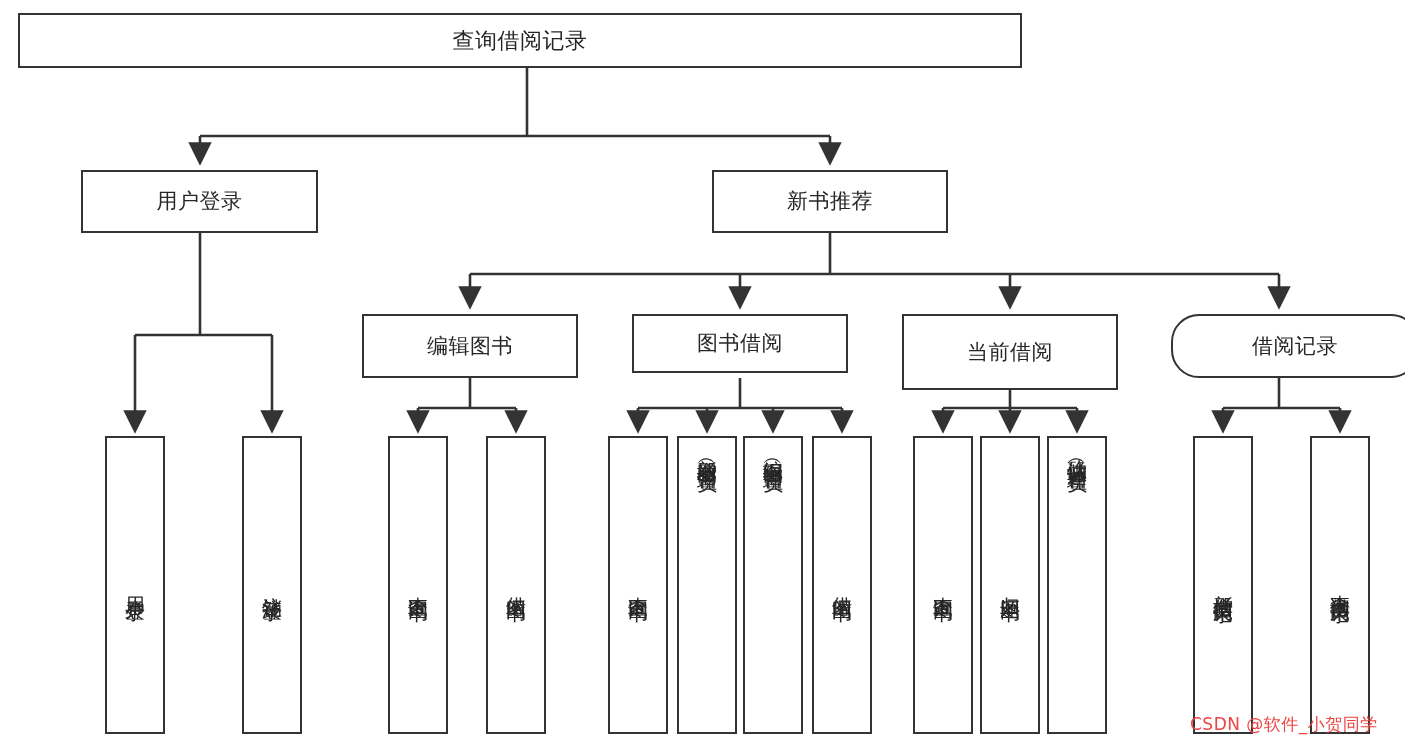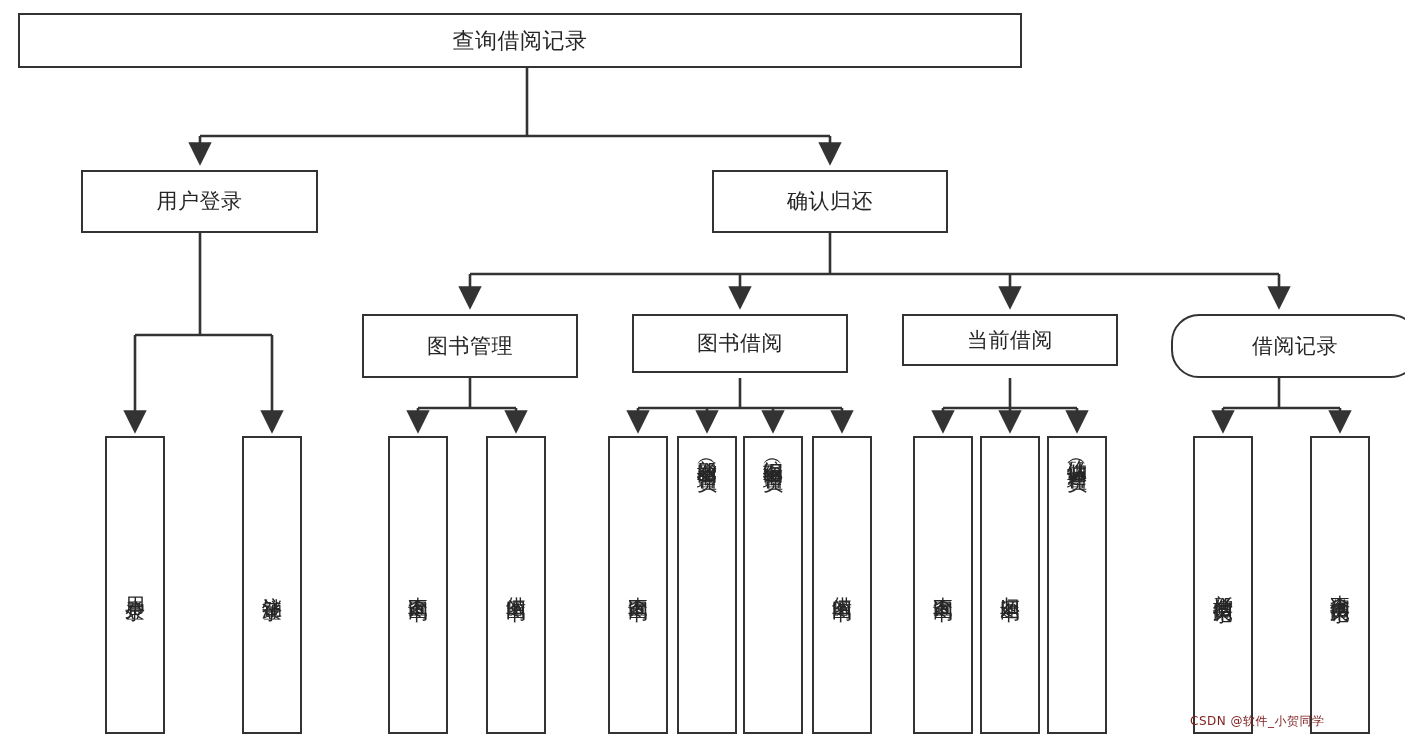--- a/index.html
+++ b/index.html
@@ -54,22 +54,22 @@
     writing-mode: vertical-rl;
     text-orientation: upright;
     font-size: 20px;
     line-height: 1.35;
     letter-spacing: 2px;
     white-space: normal;
     max-height: 100%;
   }
   .watermark {
     position: absolute;
-    font-size: 12px;
-    color: #7f1d1d;
+    font-size: 17px;
+    color: #ef4444;
     white-space: nowrap;
     letter-spacing: 0.5px;
   }
 </style>
 </head>
 <body>
 
 <div id="canvas">
 
   <svg class="wires" viewBox="0 0 1405 747">
@@ -123,30 +123,30 @@
   </svg>
 
   <div class="node root" style="left:18px; top:13px; width:1004px; height:55px;">
     <span class="label">查询借阅记录</span>
   </div>
 
   <div class="node" style="left:81px; top:170px; width:237px; height:63px;">
     <span class="label">用户登录</span>
   </div>
   <div class="node" style="left:712px; top:170px; width:236px; height:63px;">
-    <span class="label">确认归还</span>
+    <span class="label">新书推荐</span>
   </div>
 
   <div class="node" style="left:362px; top:314px; width:216px; height:64px;">
-    <span class="label">图书管理</span>
+    <span class="label">编辑图书</span>
   </div>
   <div class="node" style="left:632px; top:314px; width:216px; height:59px;">
     <span class="label">图书借阅</span>
   </div>
-  <div class="node" style="left:902px; top:314px; width:216px; height:52px;">
+  <div class="node" style="left:902px; top:314px; width:216px; height:76px;">
     <span class="label">当前借阅</span>
   </div>
   <div class="node" style="left:1171px; top:314px; width:248px; height:64px;border-radius:28px;">
     <span class="label">借阅记录</span>
   </div>
 
   <div class="node leaf centered" style="left:105px; top:436px; width:60px; height:298px;">
     <span class="label">用户登录</span>
   </div>
   <div class="node leaf centered" style="left:242px; top:436px; width:60px; height:298px;">

